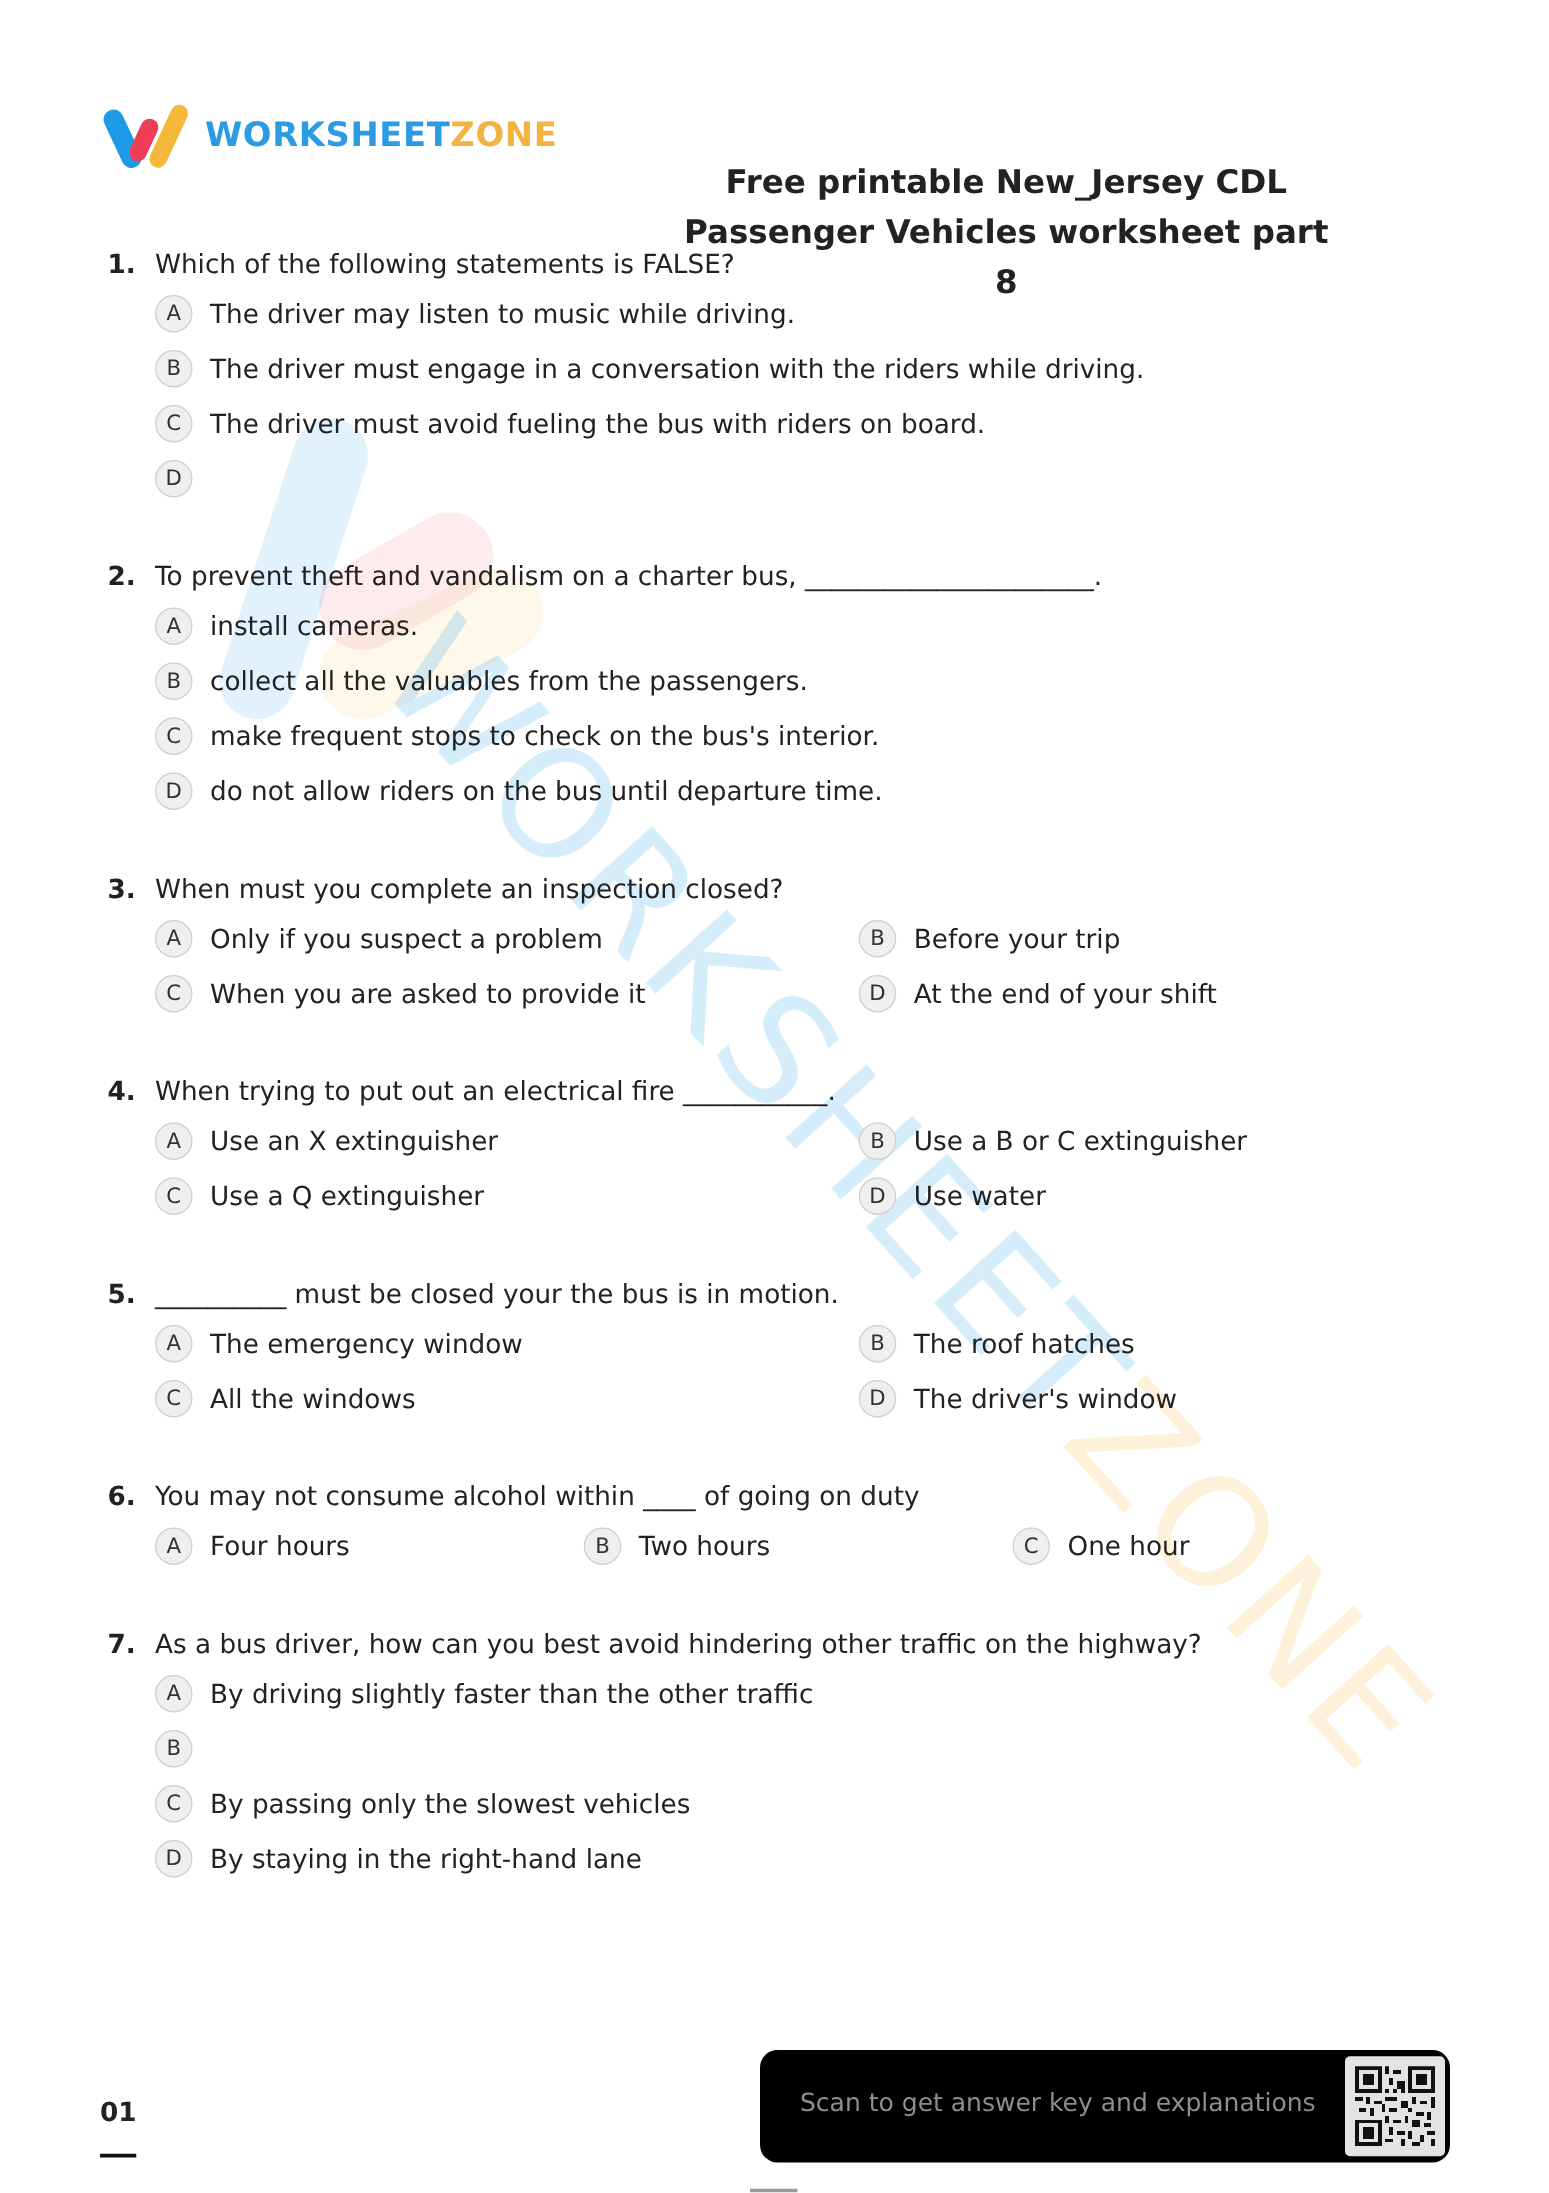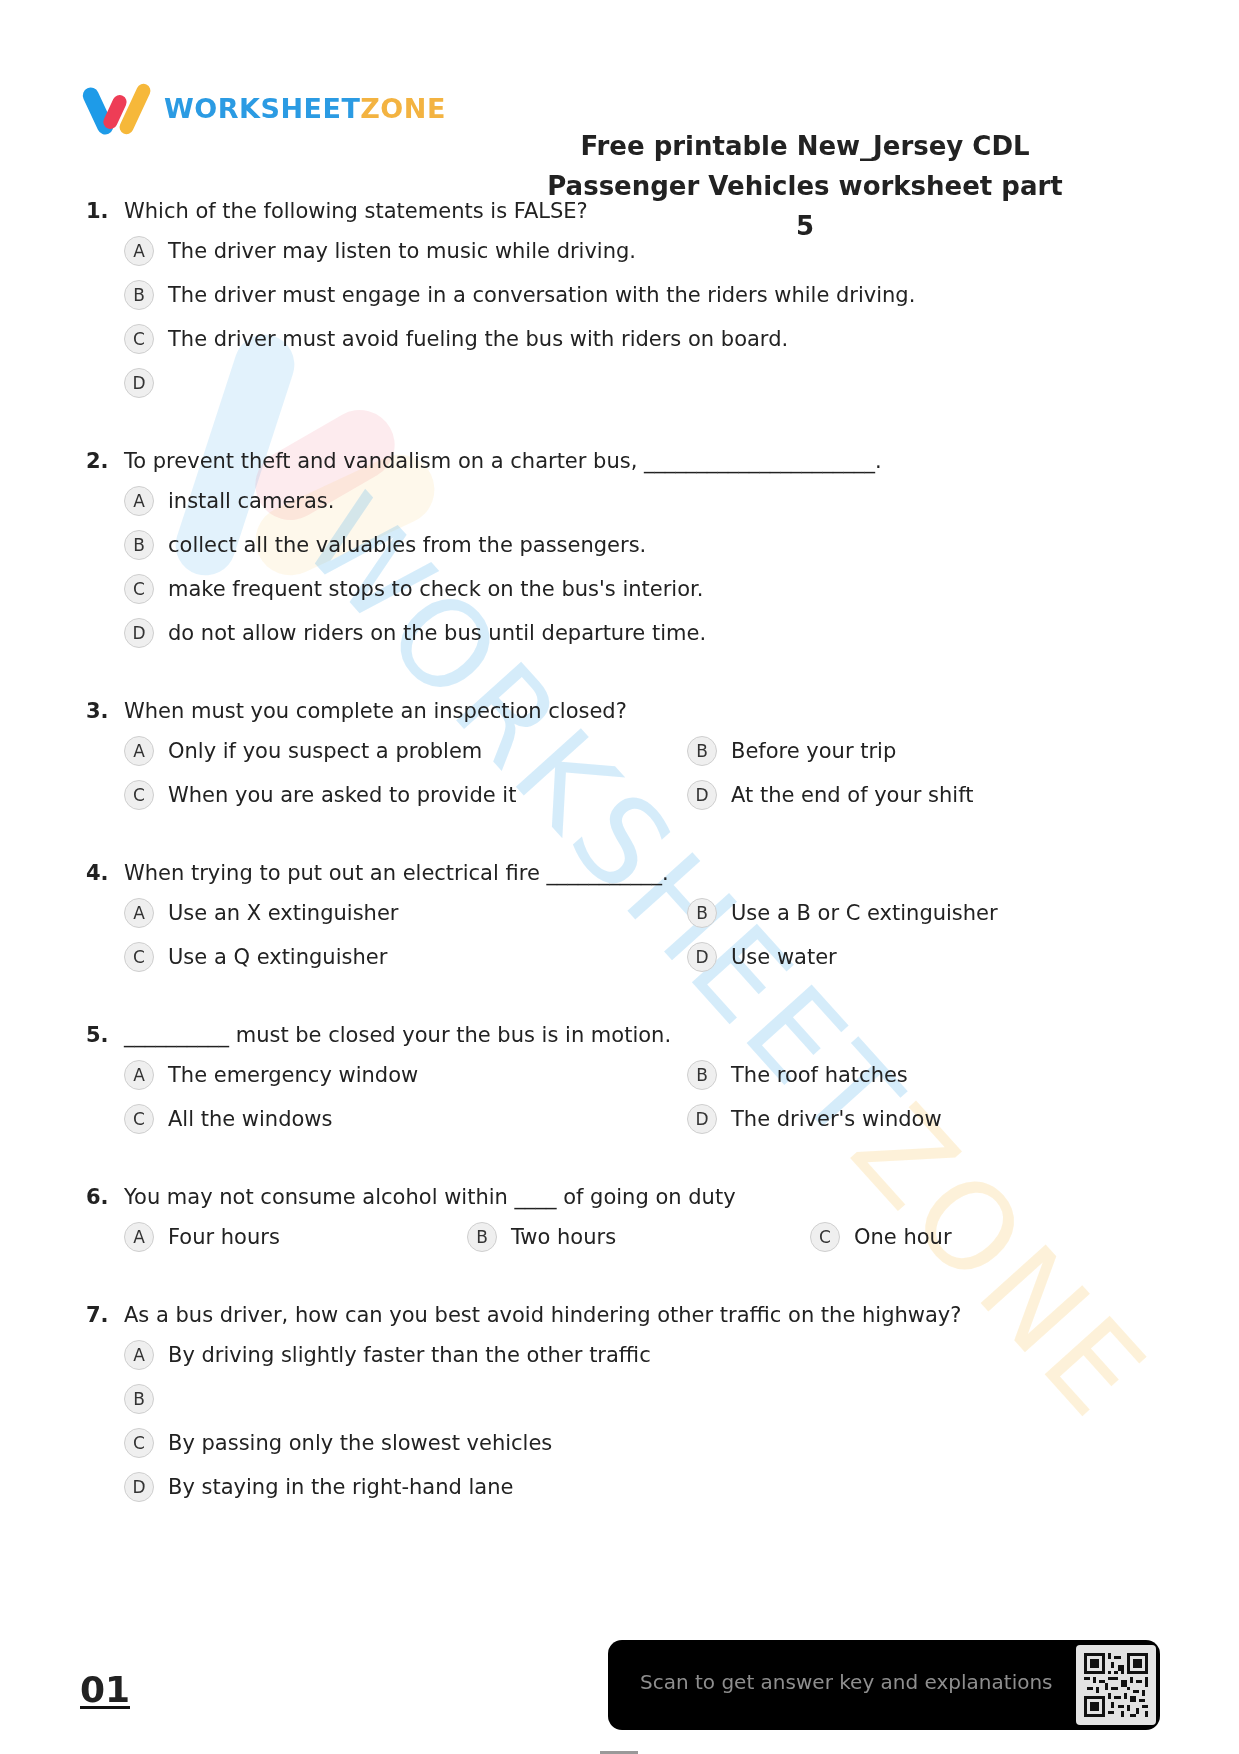--- a/index.html
+++ b/index.html
@@ -35,22 +35,22 @@
   .opts { margin-left: 38px; margin-top: 10px; }
   .opts.col1 .opt { margin-bottom: 14px; }
   .opts.grid2 { display: grid; grid-template-columns: 563px 400px; row-gap: 14px; }
   .opts.grid3 { display: grid; grid-template-columns: 343px 343px 300px; }
   .opt { display: flex; align-items: center; font-size: 21px; line-height: 30px; }
   .letter { width: 30px; height: 30px; border-radius: 50%; background: #efefef; border: 1px solid #cfcfcf;
             box-sizing: border-box; display: flex; align-items: center; justify-content: center;
             font-size: 17px; color: #333; margin-right: 14px; flex: none; }
 
   
-  .page-num { position: absolute; left: 80px; top: 1675px; font-size: 36px; font-weight: bold;
-              border-bottom: 3px solid #111; line-height: 30px; padding-bottom: 1px; }
+  .page-num { position: absolute; left: 80px; top: 1675px; font-size: 21px; font-weight: bold;
+              border-bottom: 3px solid #111; line-height: 30px; padding-bottom: 18px; }
   .scan-box { position: absolute; left: 608px; top: 1640px; width: 552px; height: 90px;
               background: #000000; border-radius: 14px; }
   .scan-text { position: absolute; left: 32px; top: 30px; font-size: 20px; color: #8e8e8e; }
   .qr { position: absolute; left: 468px; top: 5px; width: 80px; height: 80px; background: #e3e3e3;
         border-radius: 4px; display: flex; align-items: center; justify-content: center; }
   .qr svg { width: 64px; height: 64px; }
   .bottom-line { position: absolute; left: 600px; top: 1751px; width: 38px; height: 3px; background: #999; }
 </style>
 </head>
 <body>
@@ -67,21 +67,21 @@
     <div class="s1"></div>
       <div class="s2"></div>
       <div class="s3"></div>
   </div>
   <div class="logo-text">
     <span class="b">WORKSHEET</span><span class="o">ZONE</span>
   </div>
 </div>
 <div class="title">
   <div>Free printable New_Jersey CDL</div>
-  <div>Passenger Vehicles worksheet part 5</div>
+  <div>Passenger Vehicles worksheet part 8</div>
 </div>
 
 <div class="q" style="top:196px;">
   <div class="q-head">
       <span class="q-num">1.</span>
       <span>Which of the following statements is FALSE?</span>
     </div>
   <div class="opts col1">
     <div class="opt">
         <span class="letter">A</span>

